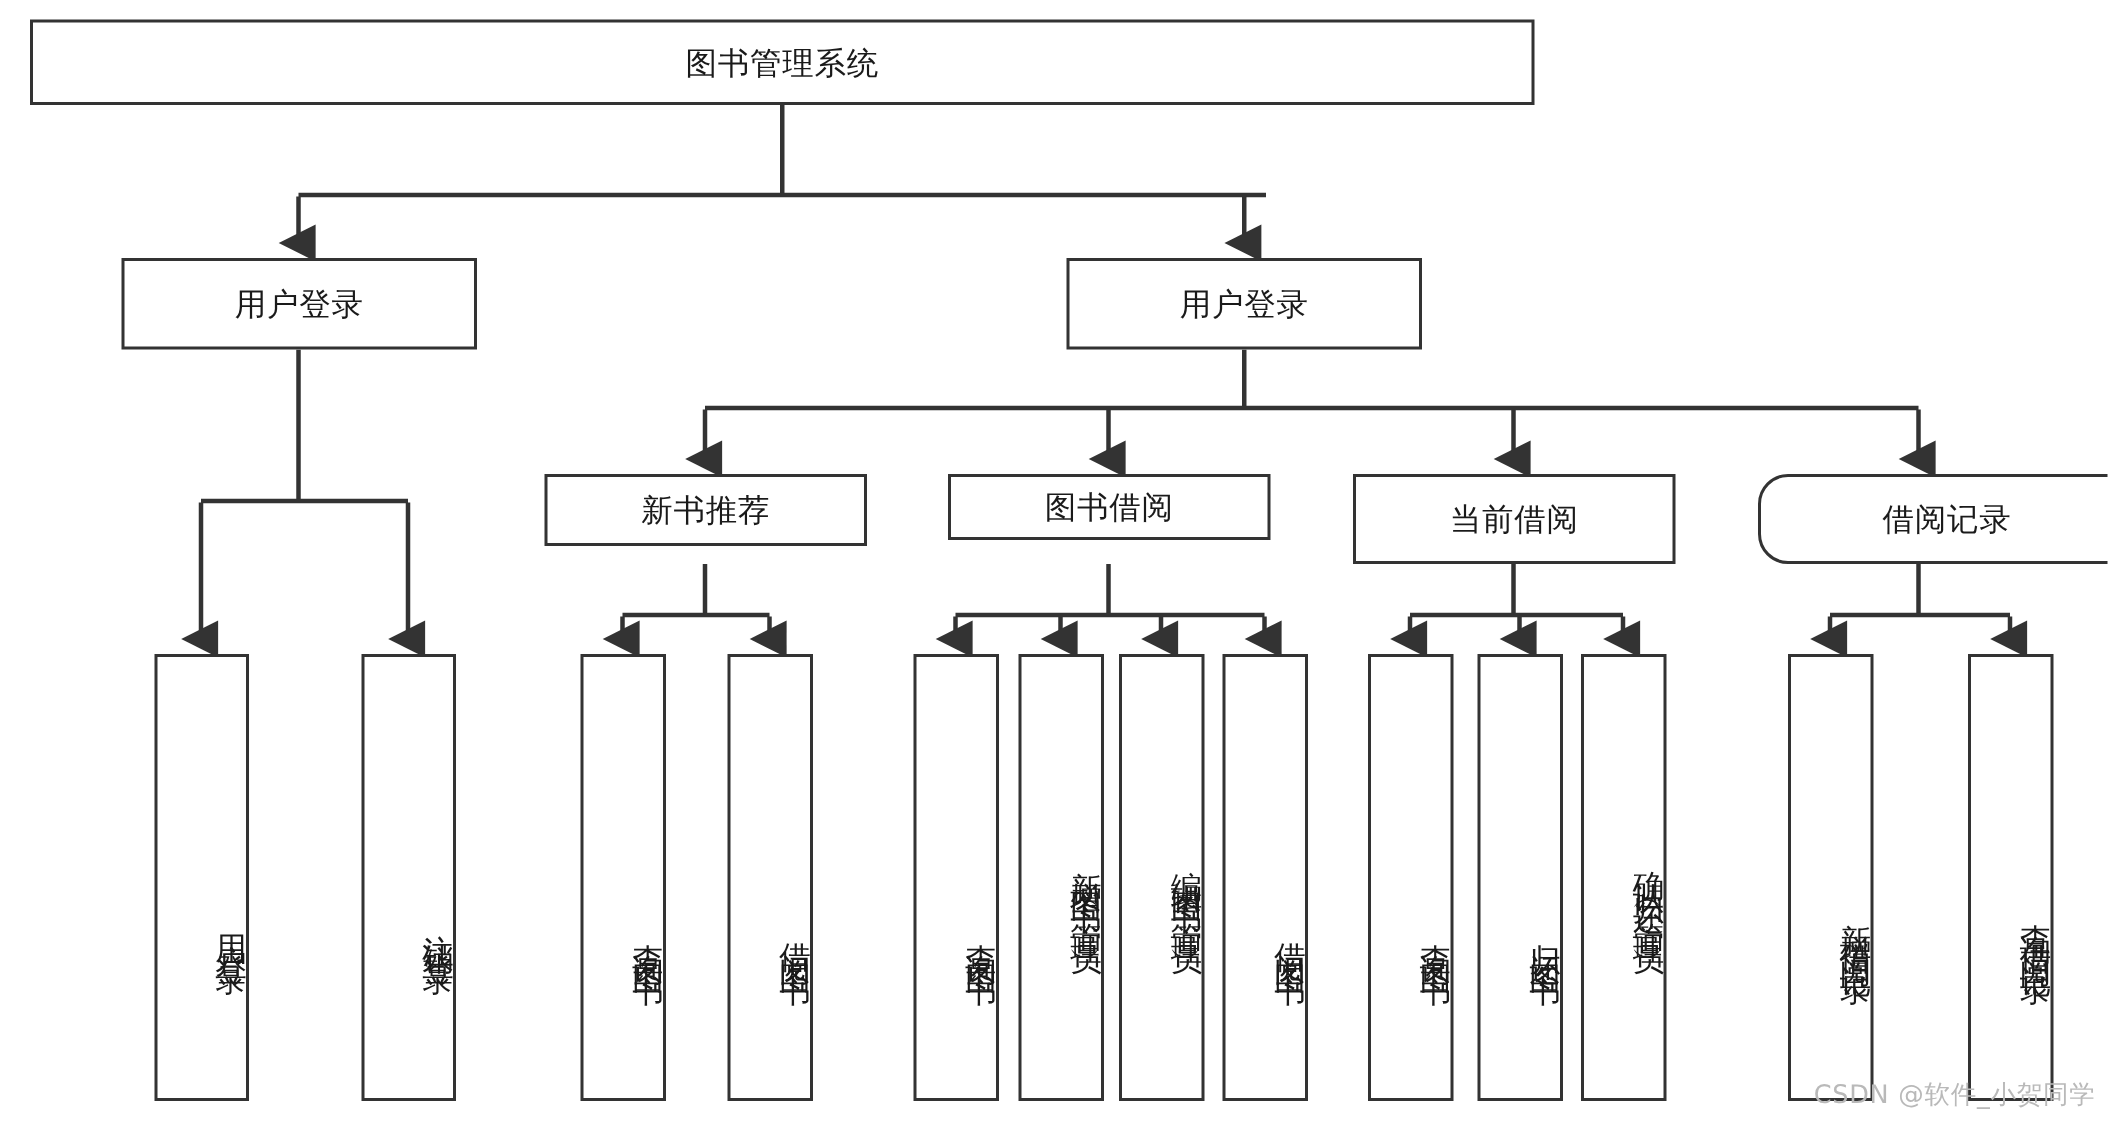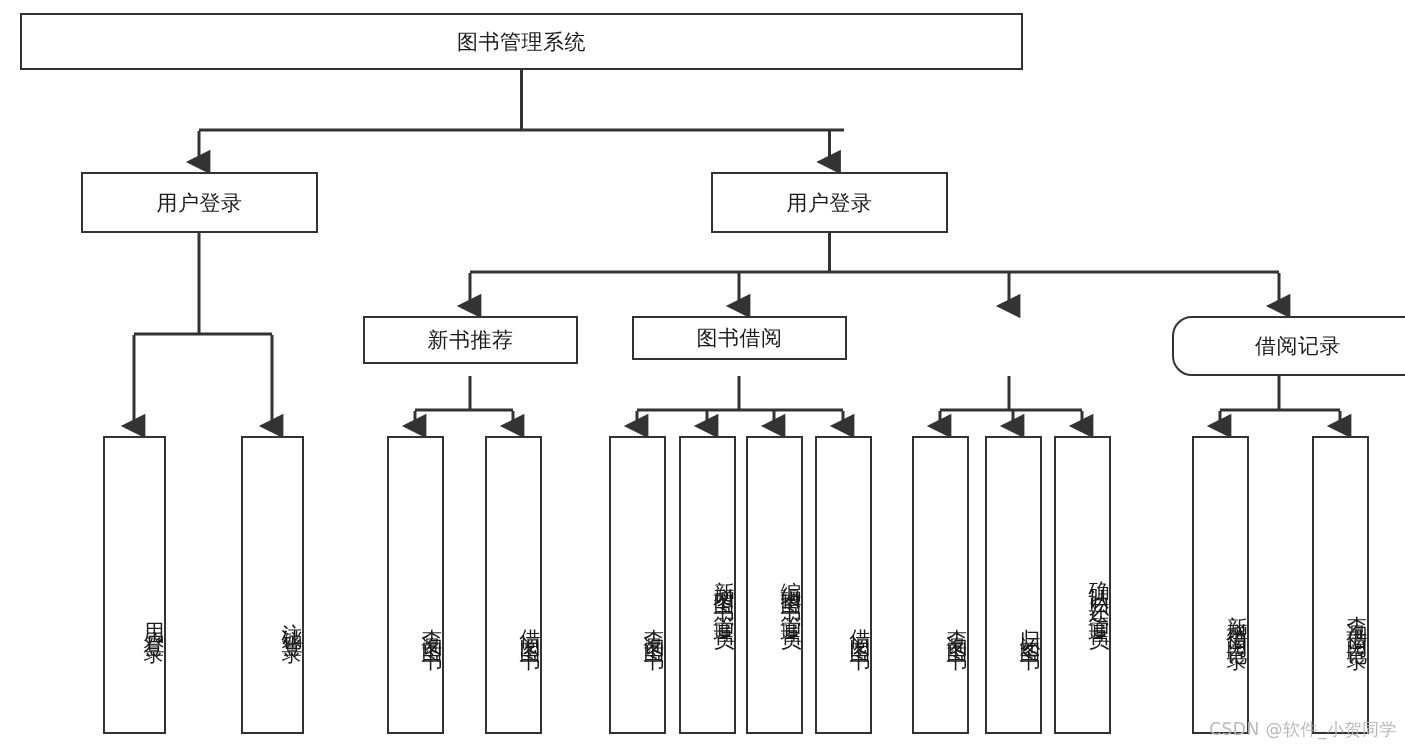--- a/index.html
+++ b/index.html
@@ -133,20 +133,23 @@
   <div class="node node-h" style="left:711px; top:172px; width:237px; height:61px;">
     <span>用户登录</span>
   </div>
 
   <div class="node node-h" style="left:363px; top:316px; width:215px; height:48px;">
     <span>新书推荐</span>
   </div>
   <div class="node node-h" style="left:632px; top:316px; width:215px; height:44px;">
     <span>图书借阅</span>
   </div>
+  <div class="node node-h" style="left:902px; top:316px; width:215px; height:60px;">
+    <span>当前借阅</span>
+  </div>
   <div class="node node-h" style="left:1172px; top:316px; width:252px; height:60px;border-radius:20px;">
     <span>借阅记录</span>
   </div>
 
   <div class="node node-v pad-mid" style="left:103px; top:436px; width:63px; height:298px;">
     <span>用户登录</span>
   </div>
   <div class="node node-v pad-mid" style="left:241px; top:436px; width:63px; height:298px;">
     <span>注销登录</span>
   </div>

